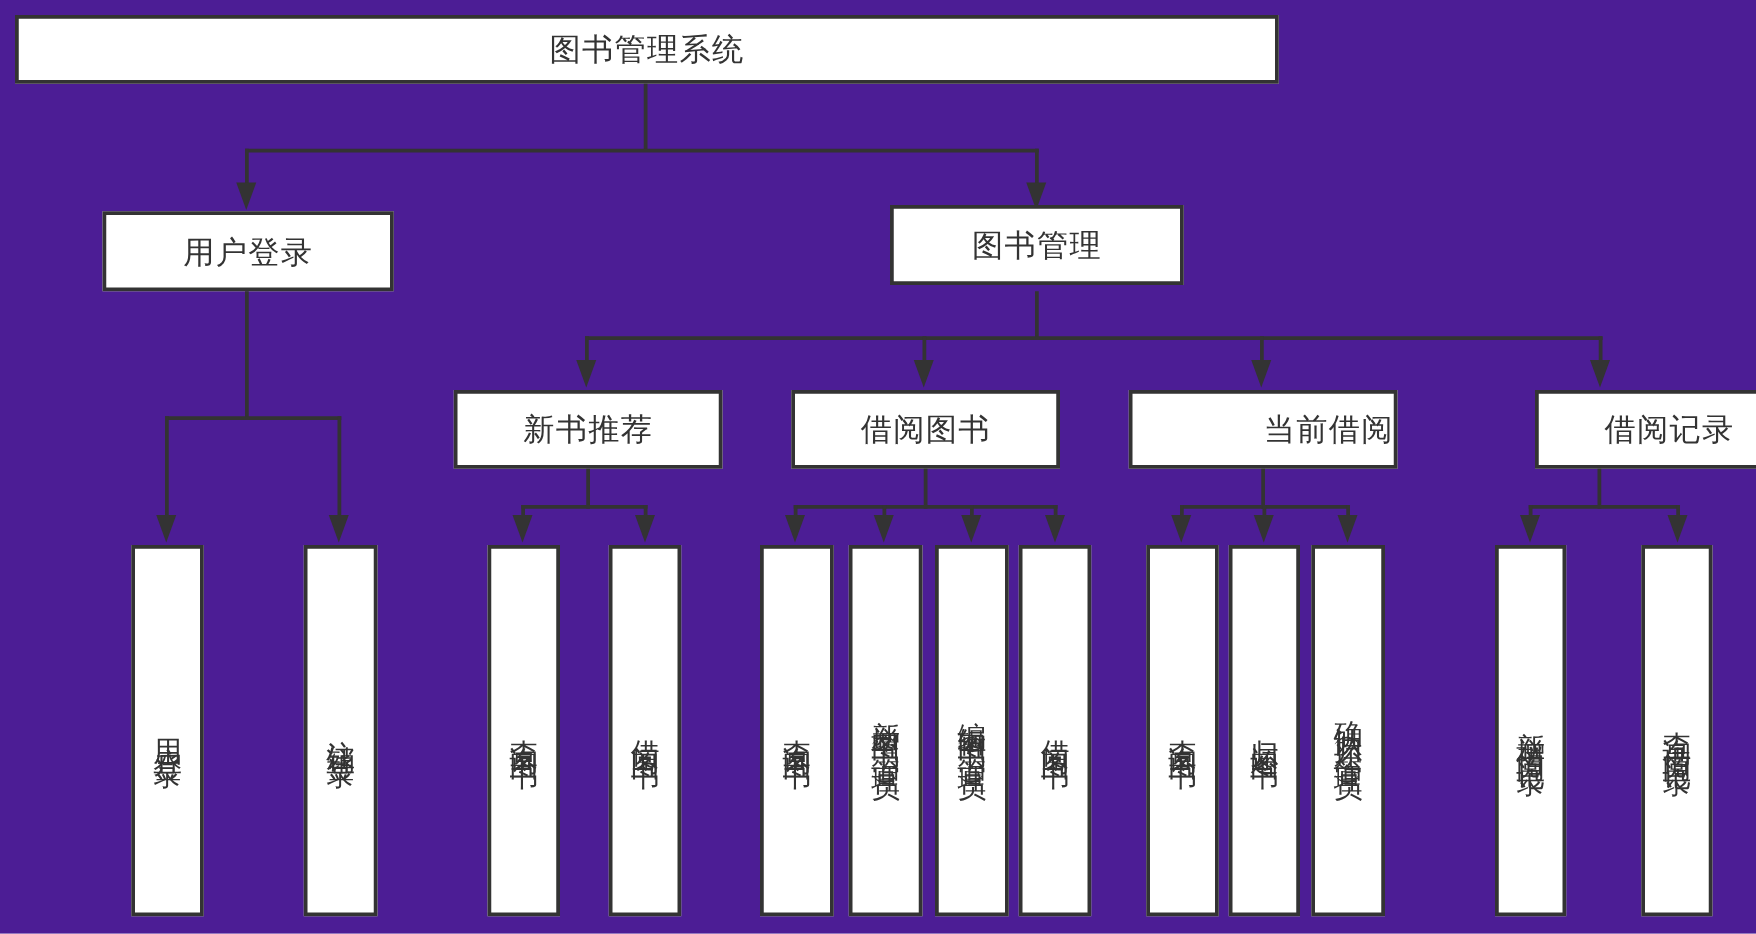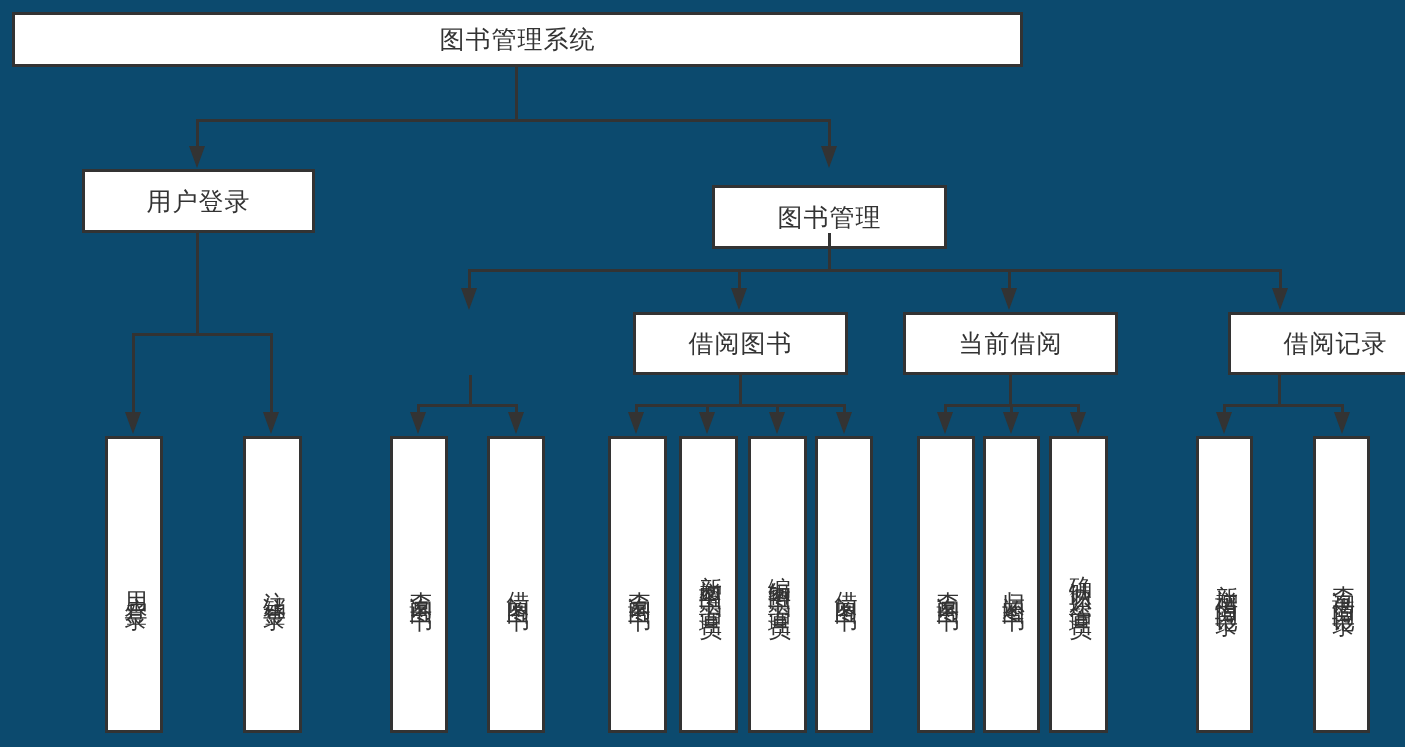--- a/index.html
+++ b/index.html
@@ -1,21 +1,21 @@
 <!DOCTYPE html>
 <html><head>
 <meta charset="utf-8">
 <style>
   html, body { margin: 0; padding: 0; background: #ffffff; }
   .stage {
     position: relative;
     width: 1405px;
     height: 747px;
-    background: #0c4a6e;
-    font-family: Liberation Mono, monospace;
+    background: #4c1d95;
+    font-family: Liberation Sans, sans-serif;
     color: #333333;
     overflow: hidden;
   }
   .node {
     position: absolute;
     box-sizing: border-box;
     border: 3px solid #333333;
     background: #ffffff;
     display: flex;
     align-items: center;
@@ -70,21 +70,21 @@
   <div class="hline" style="left:196px; top:119px; width:635px;"></div>
   <div class="vline" style="left:196px; top:119px; height:32px;"></div>
   <div class="arrow" style="left:189px; top:146px;"></div>
   <div class="vline" style="left:828px; top:119px; height:32px;"></div>
   <div class="arrow" style="left:821px; top:146px;"></div>
 
   <div class="node" style="left:82px; top:169px; width:233px; height:64px;">
     <span class="hlabel">用户登录</span>
   </div>
 
-  <div class="node" style="left:712px; top:185px; width:235px; height:64px;">
+  <div class="node" style="left:712px; top:164px; width:235px; height:64px;">
     <span class="hlabel">图书管理</span>
   </div>
 
   <div class="vline" style="left:196px; top:233px; height:103px;"></div>
   <div class="hline" style="left:132px; top:333px; width:141px;"></div>
   <div class="vline" style="left:132px; top:333px; height:80px;"></div>
   <div class="arrow" style="left:125px; top:412px;"></div>
   <div class="vline" style="left:270px; top:333px; height:80px;"></div>
   <div class="arrow" style="left:263px; top:412px;"></div>
 
@@ -99,24 +99,27 @@
   <div class="hline" style="left:468px; top:269px; width:814px;"></div>
   <div class="vline" style="left:468px; top:269px; height:22px;"></div>
   <div class="arrow" style="left:461px; top:288px;"></div>
   <div class="vline" style="left:738px; top:269px; height:22px;"></div>
   <div class="arrow" style="left:731px; top:288px;"></div>
   <div class="vline" style="left:1008px; top:269px; height:22px;"></div>
   <div class="arrow" style="left:1001px; top:288px;"></div>
   <div class="vline" style="left:1279px; top:269px; height:22px;"></div>
   <div class="arrow" style="left:1272px; top:288px;"></div>
 
+  <div class="node" style="left:363px; top:312px; width:215px; height:63px;">
+    <span class="hlabel">新书推荐</span>
+  </div>
   <div class="node" style="left:633px; top:312px; width:215px; height:63px;">
     <span class="hlabel">借阅图书</span>
   </div>
-  <div class="node" style="left:903px; top:312px; width:215px; height:63px;">
+  <div class="node" style="left:903px; top:312px; width:215px; height:63px;justify-content:flex-end;">
     <span class="hlabel">当前借阅</span>
   </div>
   <div class="node" style="left:1228px; top:312px; width:215px; height:63px;">
     <span class="hlabel">借阅记录</span>
   </div>
 
   <div class="vline" style="left:469px; top:375px; height:32px;"></div>
   <div class="hline" style="left:417px; top:404px; width:101px;"></div>
   <div class="vline" style="left:417px; top:404px; height:10px;"></div>
   <div class="arrow" style="left:410px; top:412px;"></div>

